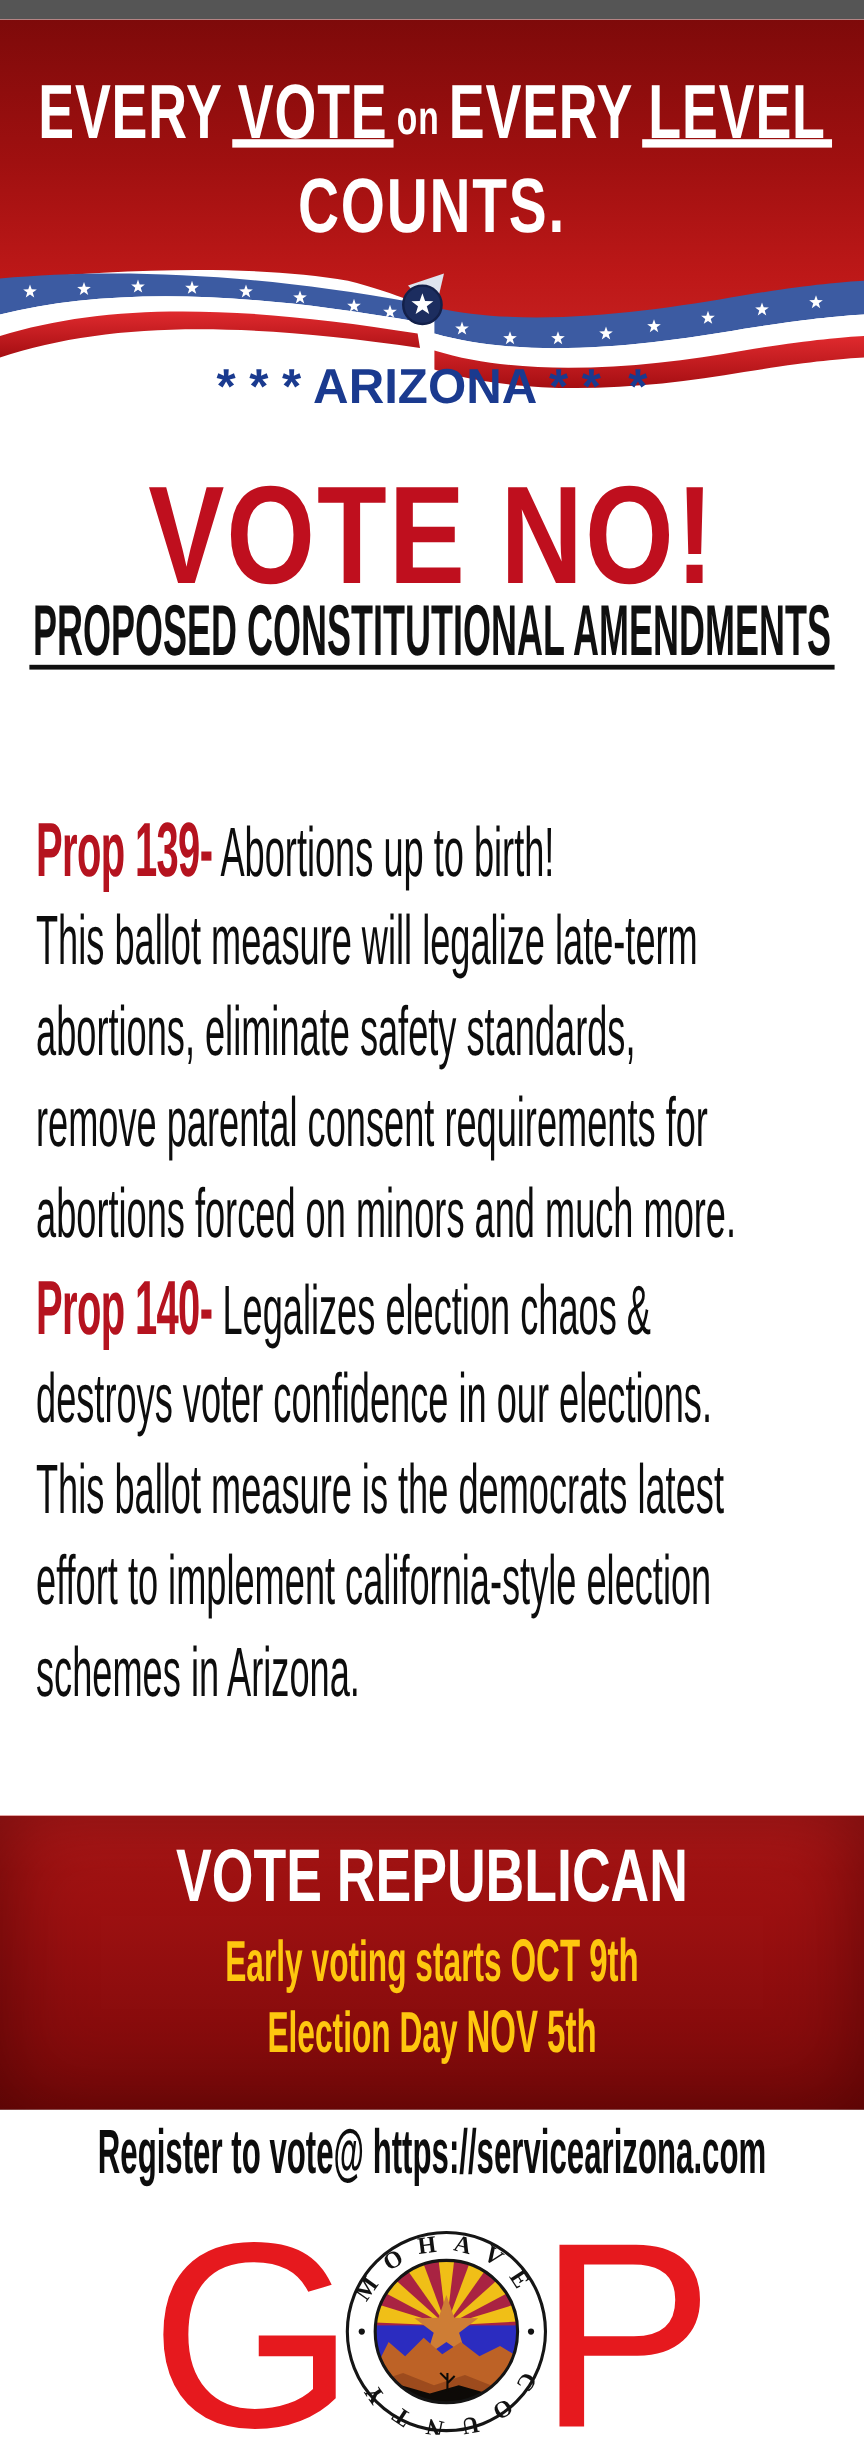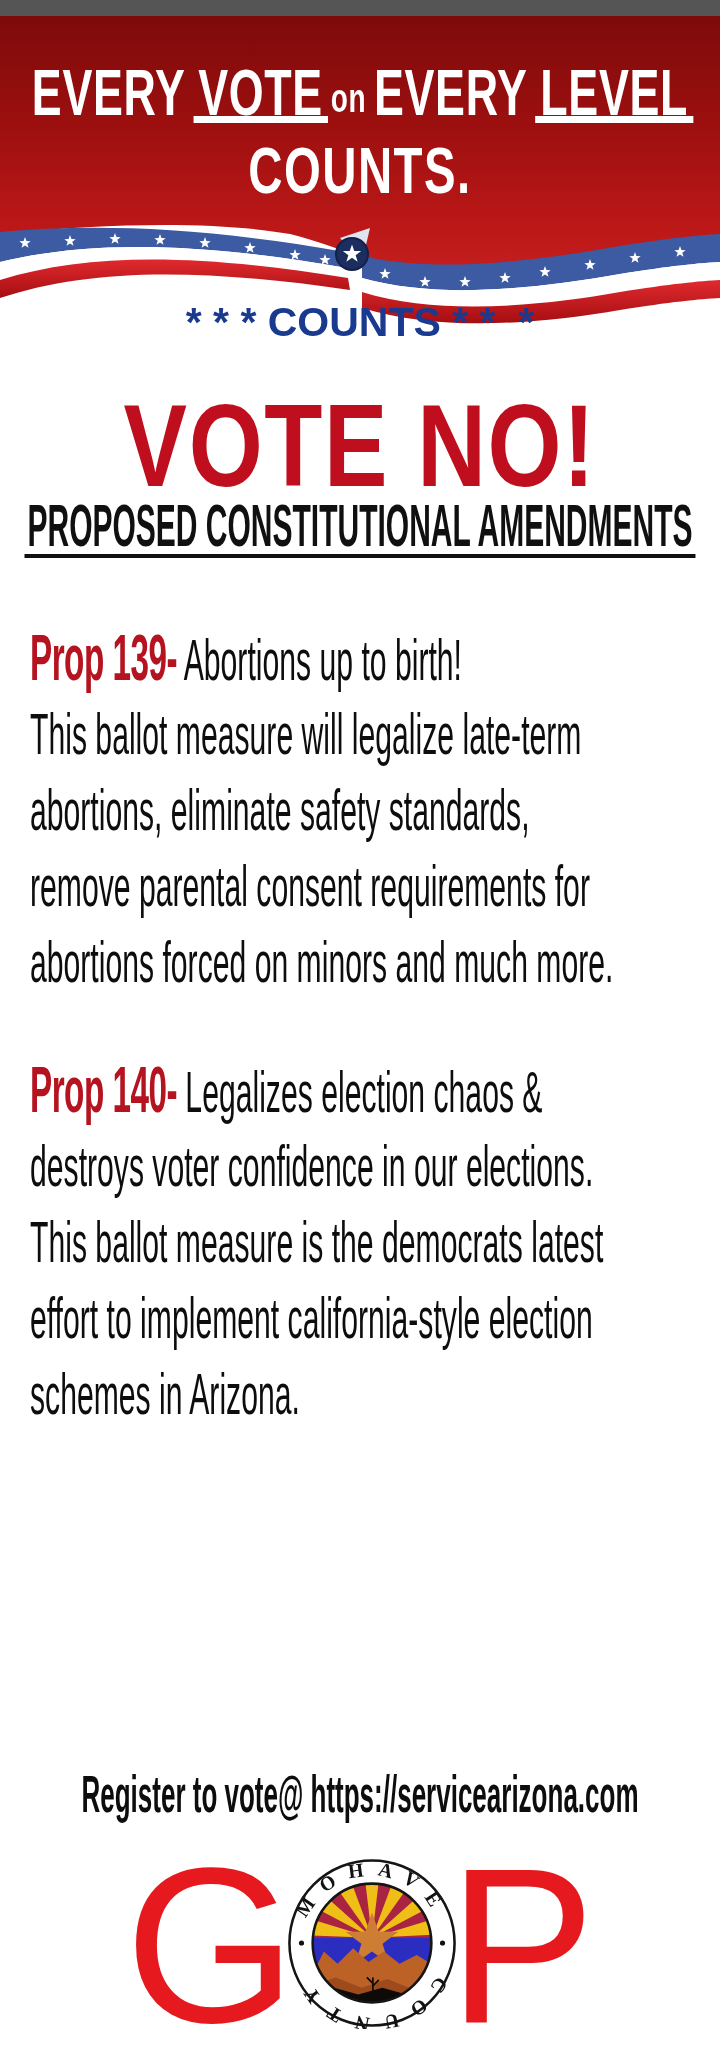--- a/index.html
+++ b/index.html
@@ -26,21 +26,21 @@
   .voteno { position:absolute; top:372px; left:50%; font-size:116px; font-weight:bold;
     color:#bf0f1e; white-space:nowrap; letter-spacing:2px;
     transform-origin:0 50%; transform:scaleX(0.82) translateX(-50%); line-height:1; }
   .subtitle { position:absolute; top:480px; left:50%; font-size:60px; font-weight:bold;
     color:#101010; white-space:nowrap; line-height:1;
     background:linear-gradient(#101010,#101010) no-repeat 0 58px / 100% 4px;
     padding:0 6px 8px 6px;
     transform-origin:0 50%; transform:scaleX(0.50) translateX(-50%); }
   
   .prop { position:absolute; left:30px; right:0; }
-  .p139 { top:604px;text-align:right; }
+  .p139 { top:654px;text-align:right; }
   .p140 { top:1036px; }
   .pline { white-space:nowrap; transform:scaleX(0.52); transform-origin:0 50%;
     font-size:58px; line-height:76px; height:76px; color:#0d0d0d; }
   .pnum { font-size:64px; font-weight:800; color:#b5131f; letter-spacing:-1px; }
   
   .banner { position:absolute; top:1497px; left:0; width:720px; height:245px;
     background:linear-gradient(180deg,#bb1b1b 0%,#a31212 20%,#8e0d0e 60%,#7c0909 100%);
     box-shadow:inset 0 0 70px rgba(50,0,0,.55); }
   .bline { position:absolute; left:50%; white-space:nowrap; transform-origin:0 50%; line-height:1; }
   .btitle { top:20px; font-size:62px; font-weight:bold; color:#ffffff;
@@ -128,21 +128,21 @@
     </g>
   </svg>
 
   <div class="hl hl1">
     <span class="w">EVERY</span><span class="w ul">VOTE</span><span class="on">on</span><span class="w">EVERY</span><span class="w ul">LEVEL</span>
   </div>
   <div class="hl hl2">
     <span>COUNTS.</span>
   </div>
 
-  <div class="arizona">* * * COUNTS * *  *</div>
+  <div class="arizona">* * * ARIZONA * *  *</div>
 
   <div class="voteno">VOTE NO!</div>
   <div class="subtitle">PROPOSED CONSTITUTIONAL AMENDMENTS</div>
 
   <div class="prop p139">
     <div class="pline">
       <span class="pnum">Prop 139-</span><span> Abortions up to birth!</span>
     </div>
     <div class="pline">This ballot measure will legalize late-term</div>
     <div class="pline">abortions, eliminate safety standards,</div>
@@ -153,20 +153,29 @@
   <div class="prop p140">
     <div class="pline">
       <span class="pnum">Prop 140-</span><span> Legalizes election chaos &amp;</span>
     </div>
     <div class="pline">destroys voter confidence in our elections.</div>
     <div class="pline">This ballot measure is the democrats latest</div>
     <div class="pline">effort to implement california-style election</div>
     <div class="pline">schemes in Arizona.</div>
   </div>
 
+  <div class="banner">
+    <div class="bline btitle">VOTE REPUBLICAN</div>
+    <div class="bline byellow bearly">
+      <span>Early voting starts </span><span class="bstrong">OCT 9th</span>
+    </div>
+    <div class="bline byellow belect">
+      <span>Election Day </span><span class="bstrong">NOV 5th</span>
+    </div>
+  </div>
 
   <div class="register">Register to vote@ https://servicearizona.com</div>
 
   <div class="gop">
     <span class="gletter">G</span>
     <svg class="seal" viewBox="0 0 200 200">
       <defs>
         <clipPath id="sealClip">
             <circle cx="100" cy="100" r="69"></circle>
           </clipPath>

